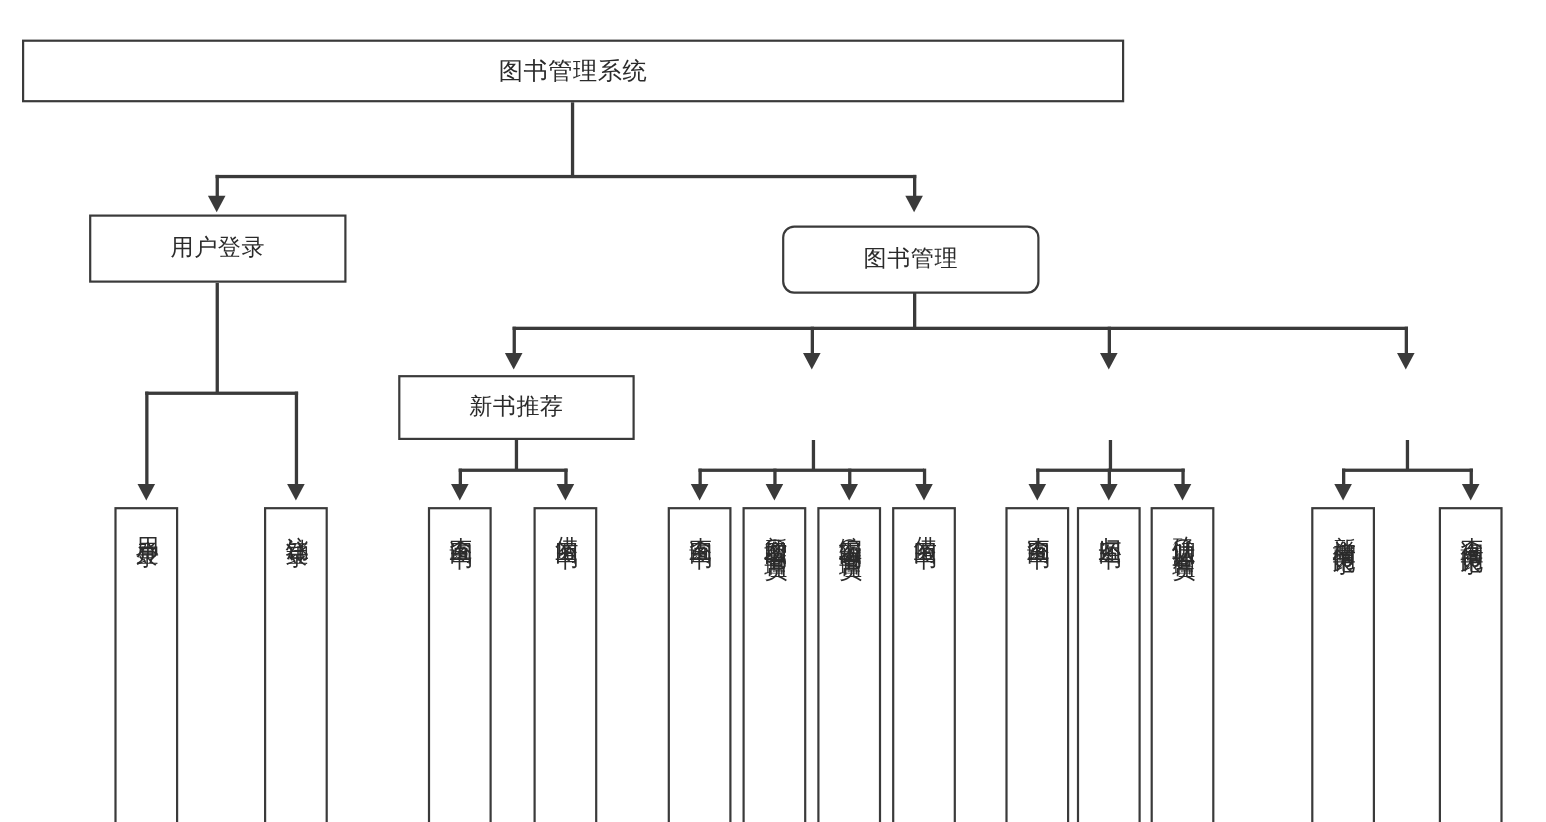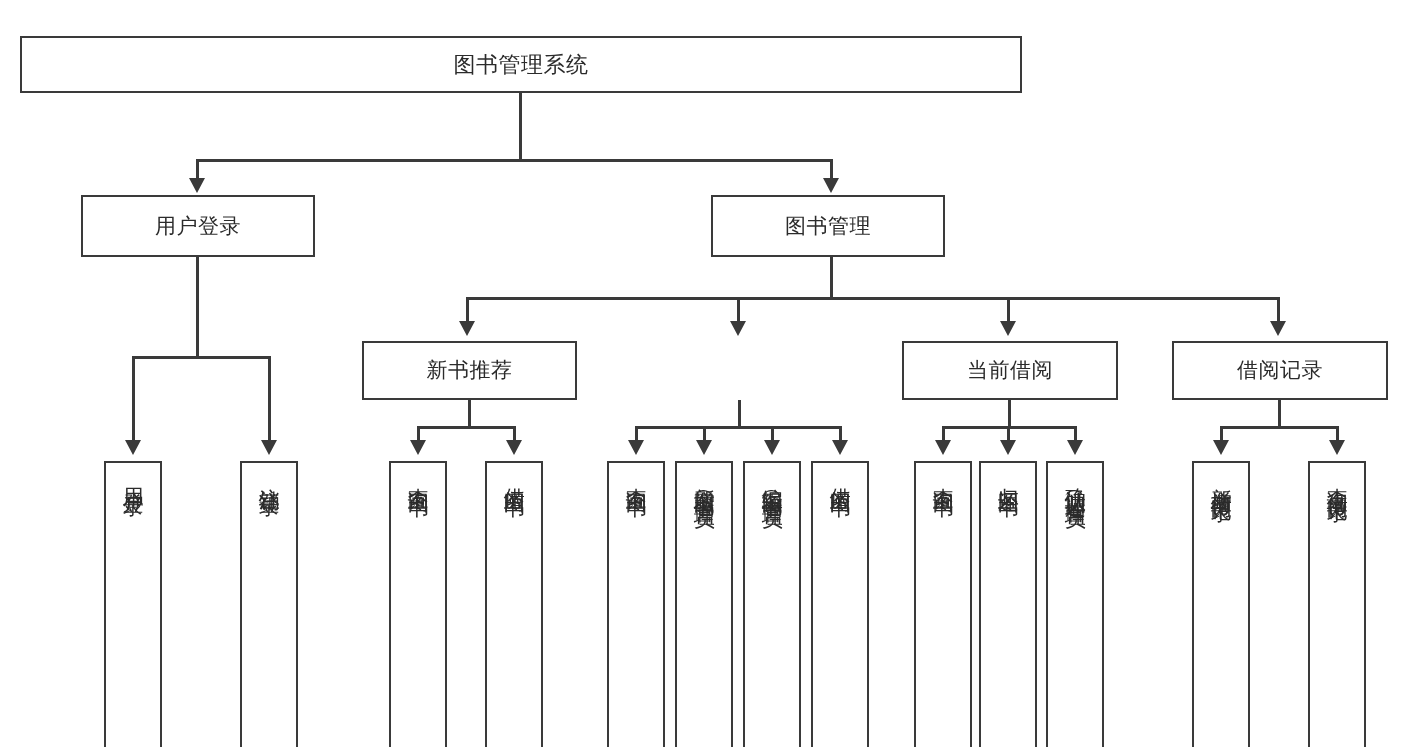--- a/index.html
+++ b/index.html
@@ -144,33 +144,27 @@
   <div class="arrow" style="left:1213px;top:415px;"></div>
   <div class="arrow" style="left:1329px;top:415px;"></div>
 
   <div class="node h root" style="left:20px;top:11px;width:1002px;height:57px;">
     <span class="label">图书管理系统</span>
   </div>
 
   <div class="node h" style="left:81px;top:170px;width:234px;height:62px;">
     <span class="label">用户登录</span>
   </div>
-  <div class="node h" style="left:711px;top:170px;width:234px;height:62px;">
+  <div class="node h" style="left:711px;top:180px;width:234px;height:62px;border-radius:11px;">
     <span class="label">图书管理</span>
   </div>
 
   <div class="node h" style="left:362px;top:316px;width:215px;height:59px;justify-content:center;">
     <span class="label">新书推荐</span>
   </div>
-  <div class="node h" style="left:902px;top:316px;width:216px;height:59px;">
-    <span class="label">当前借阅</span>
-  </div>
-  <div class="node h" style="left:1172px;top:316px;width:216px;height:59px;">
-    <span class="label">借阅记录</span>
-  </div>
 
   <div class="node v" style="left:104px;top:436px;width:58px;height:297px;">
     <span class="label">用户登录</span>
   </div>
   <div class="node v" style="left:240px;top:436px;width:58px;height:297px;">
     <span class="label">注销登录</span>
   </div>
 
   <div class="node v" style="left:389px;top:436px;width:58px;height:297px;">
     <span class="label">查询图书</span>

